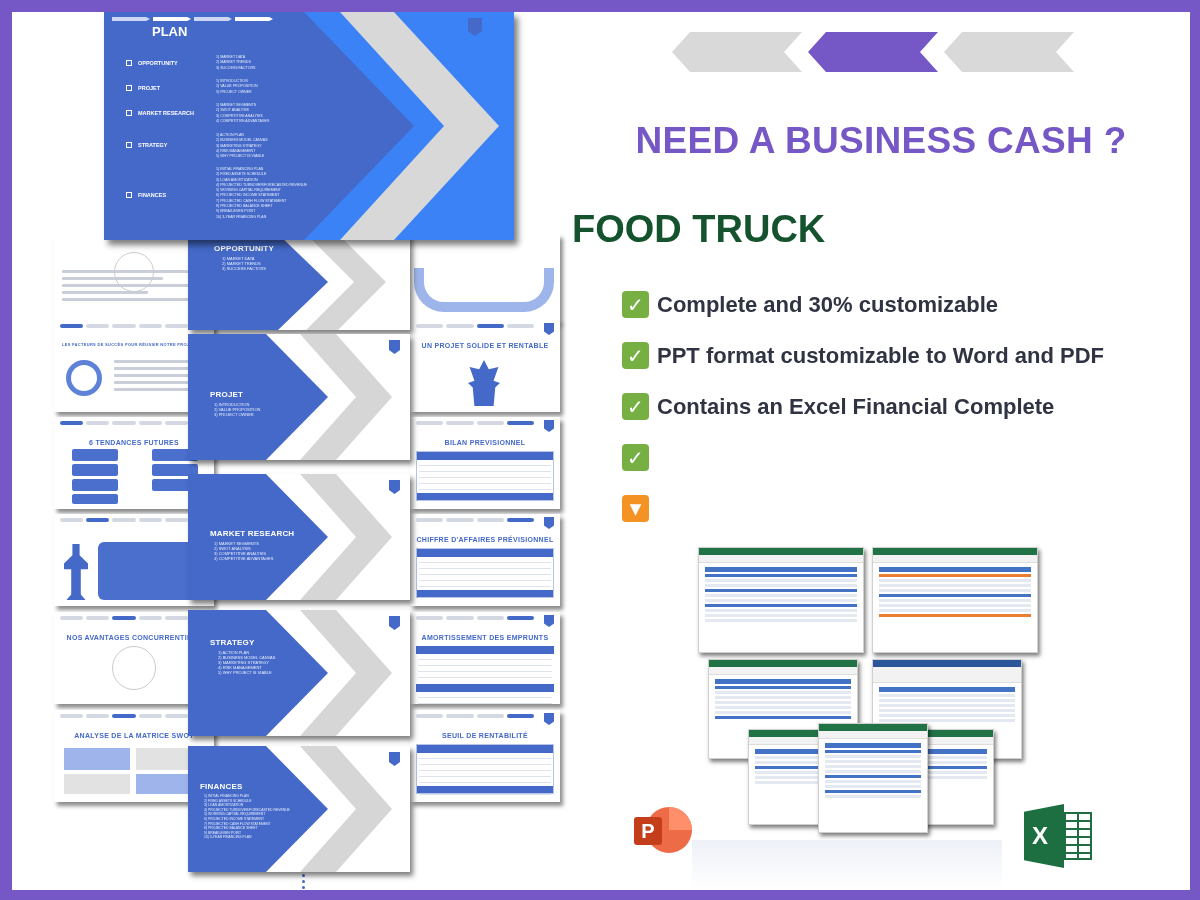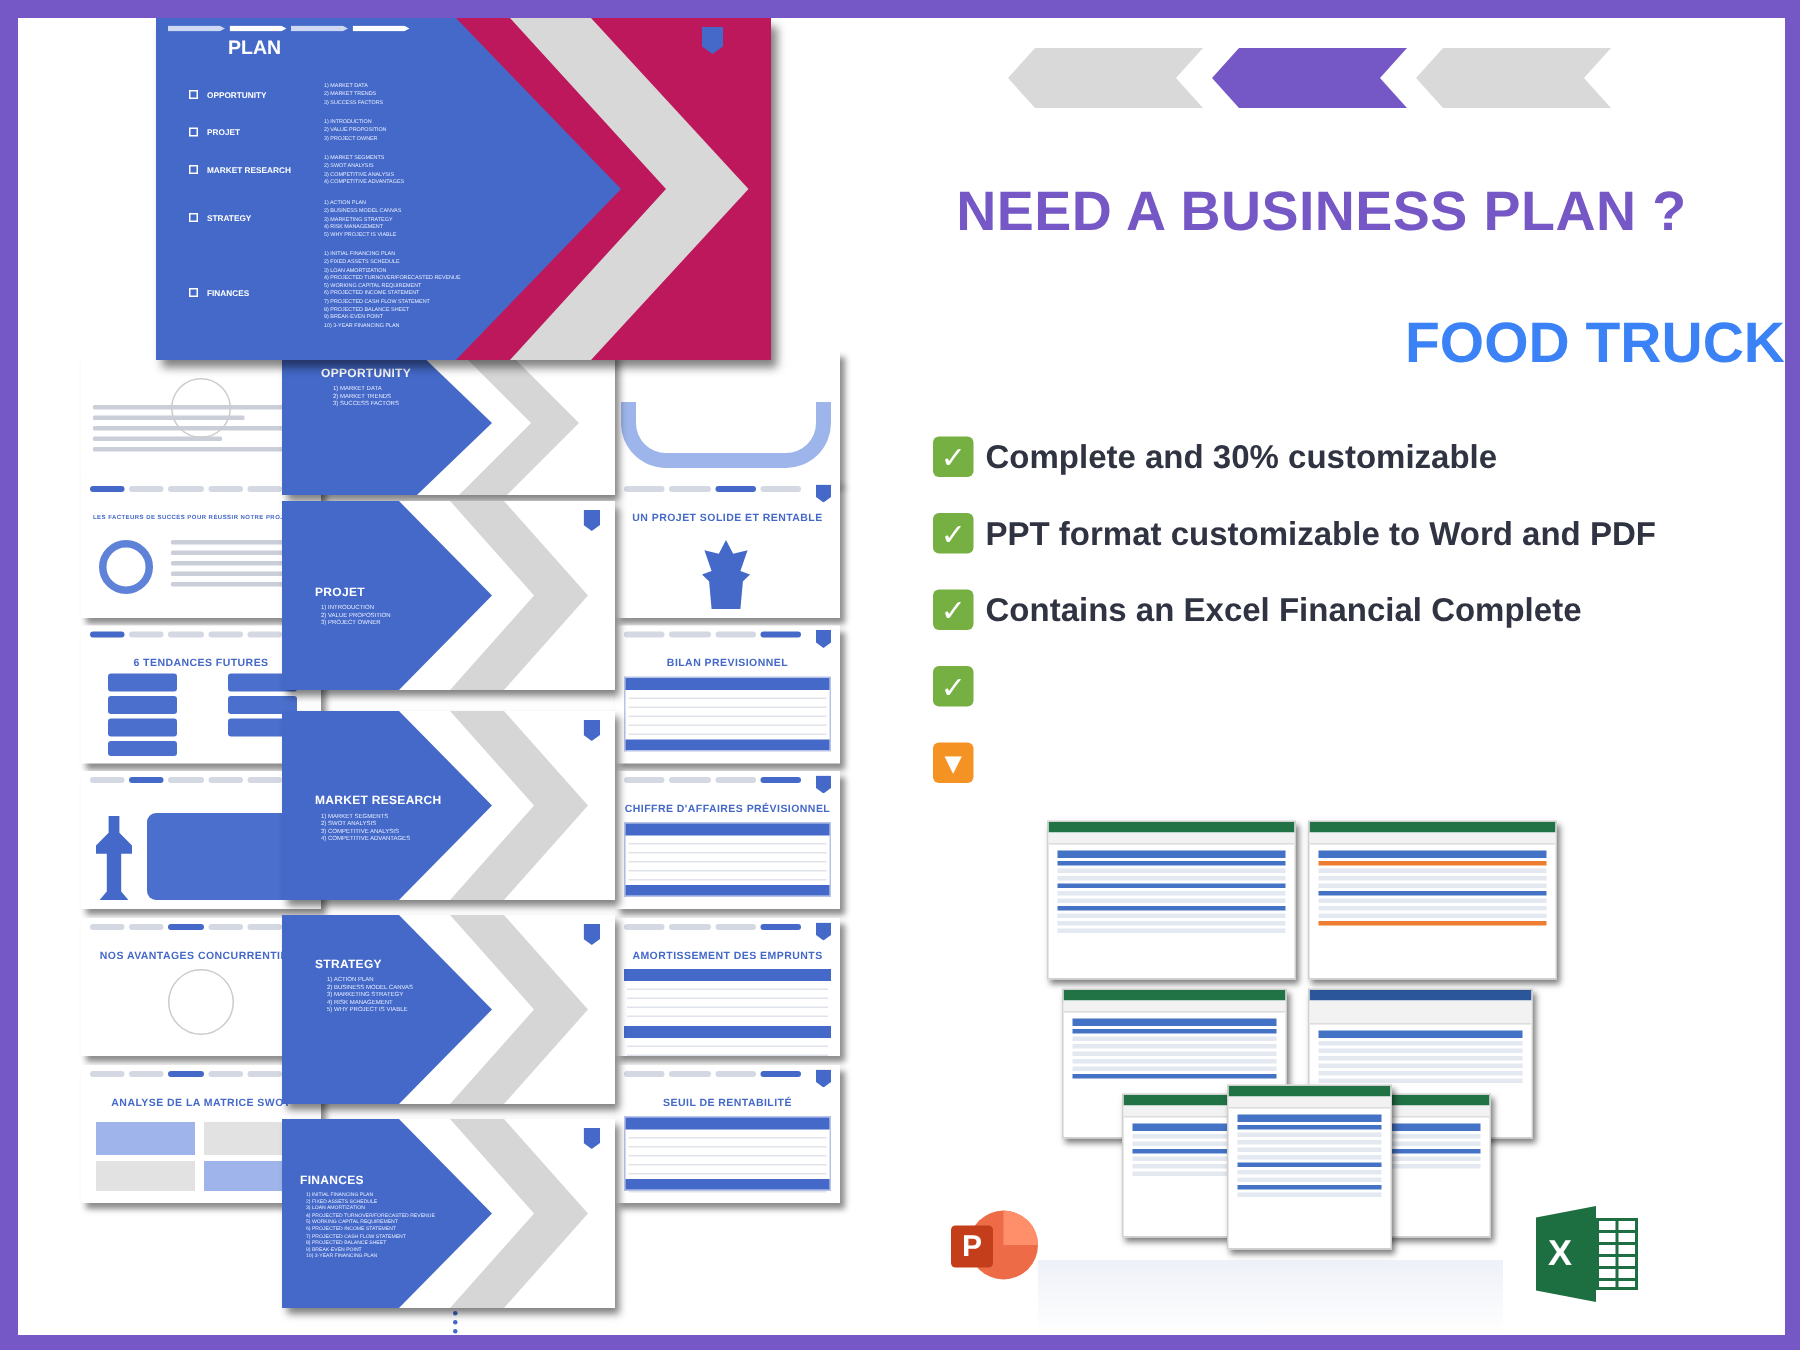--- a/index.html
+++ b/index.html
@@ -21,39 +21,39 @@
 .bluebox{position:absolute;background:#4a6fcc;border-radius:2px}
 .sec{position:absolute;background:#fff;box-shadow:3px 4px 5px rgba(0,0,0,.5);overflow:hidden}
 .sec .chev-blue{position:absolute;left:0;top:0;height:100%;background:#4469c8}
 .sec .chev-gray{position:absolute;top:0;height:100%;background:#d6d6d6}
 .sec .stabs{position:absolute;top:6px;left:6px;display:flex;gap:3px}
 .sec .stabs span{width:24px;height:4px;background:#cfd8f2;clip-path:polygon(0 0,88% 0,100% 50%,88% 100%,0 100%)}
 .sec .stabs span.on{background:#fff}
 .sec .sshield{position:absolute;top:6px;right:10px;width:11px;height:14px;background:#4469c8;clip-path:polygon(0 0,100% 0,100% 72%,50% 100%,0 72%)}
 .sec .name{position:absolute;font:bold 8px "Liberation Sans",sans-serif;color:#fff;letter-spacing:.2px}
 .sec .sub{position:absolute;font:4px "Liberation Sans",sans-serif;color:#e6ecff;line-height:5px}
-.plan{position:absolute;left:92px;top:0;width:410px;height:228px;background:#be185d;box-shadow:4px 5px 6px rgba(0,0,0,.5);overflow:hidden}
+.plan{position:absolute;left:92px;top:0;width:410px;height:228px;background:#3b82f6;box-shadow:4px 5px 6px rgba(0,0,0,.5);overflow:hidden}
 .plan .blue{position:absolute;left:0;top:0;width:310px;height:228px;background:#4469c8;clip-path:polygon(0 0,200px 0,310px 114px,200px 228px,0 228px)}
 .plan .gray{position:absolute;left:0;top:0;width:410px;height:228px;background:#d8d8d8;clip-path:polygon(236px 0,290px 0,395px 114px,290px 228px,236px 228px,340px 114px)}
 .plan .ptitle{position:absolute;left:48px;top:12px;font:bold 13px "Liberation Sans",sans-serif;color:#fff}
 .plan .cat{position:absolute;left:22px;font:bold 5.5px "Liberation Sans",sans-serif;color:#fff}
 .plan .cat:before{content:"";display:inline-block;width:4px;height:4px;border:1px solid #fff;margin-right:6px;vertical-align:-1px}
 .plan .items{position:absolute;left:112px;font:3.6px "Liberation Sans",sans-serif;color:#e6ecff;line-height:5.3px}
 .plan .pshield{position:absolute;right:32px;top:6px;width:14px;height:18px;background:#4469c8;clip-path:polygon(0 0,100% 0,100% 72%,50% 100%,0 72%)}
 .plan .ptabs{position:absolute;left:8px;top:5px;display:flex;gap:3px}
 .plan .ptabs span{width:38px;height:4px;background:#cfd8f2;clip-path:polygon(0 0,90% 0,100% 50%,90% 100%,0 100%)}
 .plan .ptabs span.on{background:#fff}
 .dots{position:absolute;left:290px;width:3px;display:flex;flex-direction:column;gap:3px}
 .dots i{width:3px;height:3px;background:#4469c8;border-radius:50%}
 .right{position:absolute;left:560px;top:0;width:618px;height:878px}
 .arrows{position:absolute;top:20px;left:100px;width:420px;height:40px}
 .arr{position:absolute;top:0;height:40px;width:140px}
 .headline{position:absolute;top:108px;left:0;width:618px;text-align:center;font:bold 37px "Liberation Sans",sans-serif;color:#7657c6;letter-spacing:.3px}
 .for{position:absolute;top:158px;left:0;width:618px;text-align:center;font:italic 16px "Liberation Serif",serif;color:#7657c6}
-.product{position:absolute;top:196px;left:0;width:618px;text-align:right;font:bold 38px "Liberation Sans",sans-serif;color:#3b82f6}
+.product{position:absolute;top:196px;left:0;width:618px;text-align:left;font:bold 38px "Liberation Sans",sans-serif;color:#14532d}
 .feat{position:absolute;left:50px;display:flex;align-items:center;gap:8px;font:bold 22px "Liberation Sans",sans-serif;color:#303442}
 .chk{width:27px;height:27px;border-radius:4px;background:#76b043;display:flex;align-items:center;justify-content:center;color:#fff;font:bold 20px "DejaVu Sans",sans-serif}
 .dl{background:#f59224}
 .sheets{position:absolute;left:118px;top:535px;width:360px;height:343px}
 .xl{position:absolute;background:#fff;box-shadow:2px 3px 4px rgba(0,0,0,.5);overflow:hidden;border:1px solid #d0d0d0}
 .xl .bar{height:7px;background:#217346}
 .xl .rib{height:8px;background:#f2f2f2;border-bottom:1px solid #ddd}
 .xl .h{margin:4px 6px 2px;height:5px;background:#4472c4}
 .xl .row{margin:2px 6px 0;height:3px;background:#e4e8f1}
 .xl .row.b{background:#4472c4}
@@ -402,21 +402,21 @@
     </div>
   </div>
 
   <div class="right">
     <div class="arrows">
       <div class="arr" style="left:0;background:#d9d9d9;clip-path:polygon(18px 0,130px 0,112px 20px,130px 40px,18px 40px,0 20px)"></div>
       <div class="arr" style="left:136px;background:#7657c6;clip-path:polygon(18px 0,130px 0,112px 20px,130px 40px,18px 40px,0 20px)"></div>
       <div class="arr" style="left:272px;background:#d9d9d9;clip-path:polygon(18px 0,130px 0,112px 20px,130px 40px,18px 40px,0 20px)"></div>
     </div>
 
-    <div class="headline">NEED A BUSINESS PLAN ?</div>
+    <div class="headline">NEED A BUSINESS CASH ?</div>
     <div class="product">FOOD TRUCK</div>
 
     <div class="feat" style="top:279px">
       <span class="chk">✓</span>
       <span>Complete and 30% customizable</span>
     </div>
     <div class="feat" style="top:330px">
       <span class="chk">✓</span>
       <span>PPT format customizable to Word and PDF</span>
     </div>

